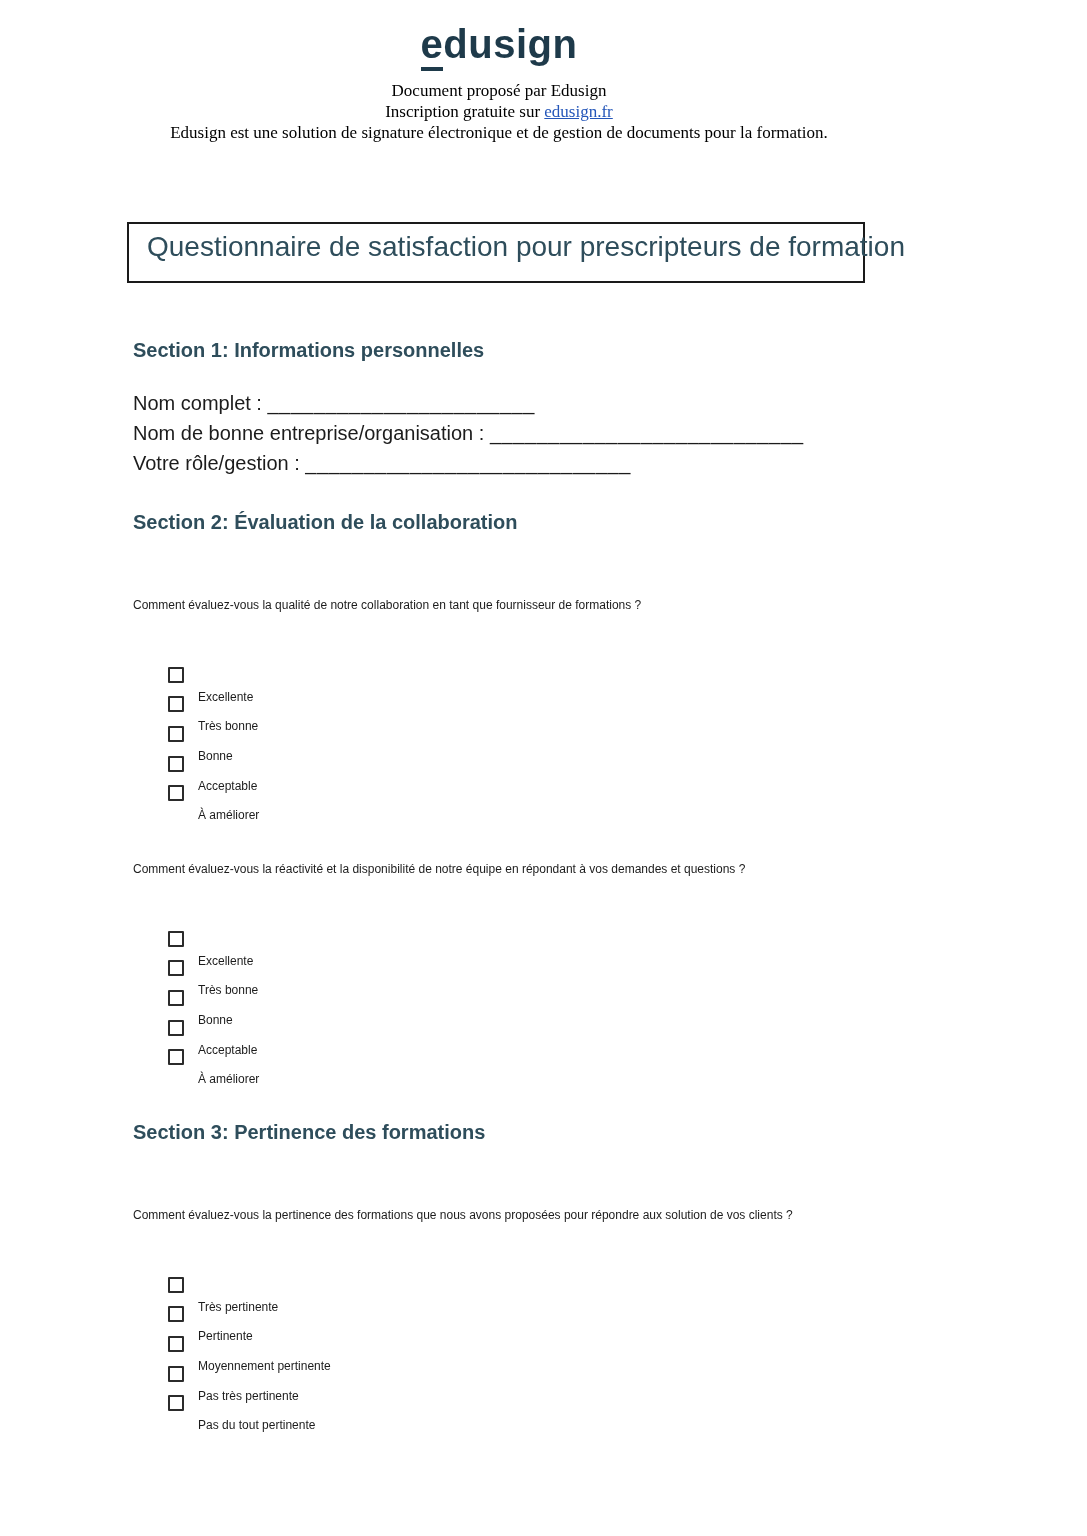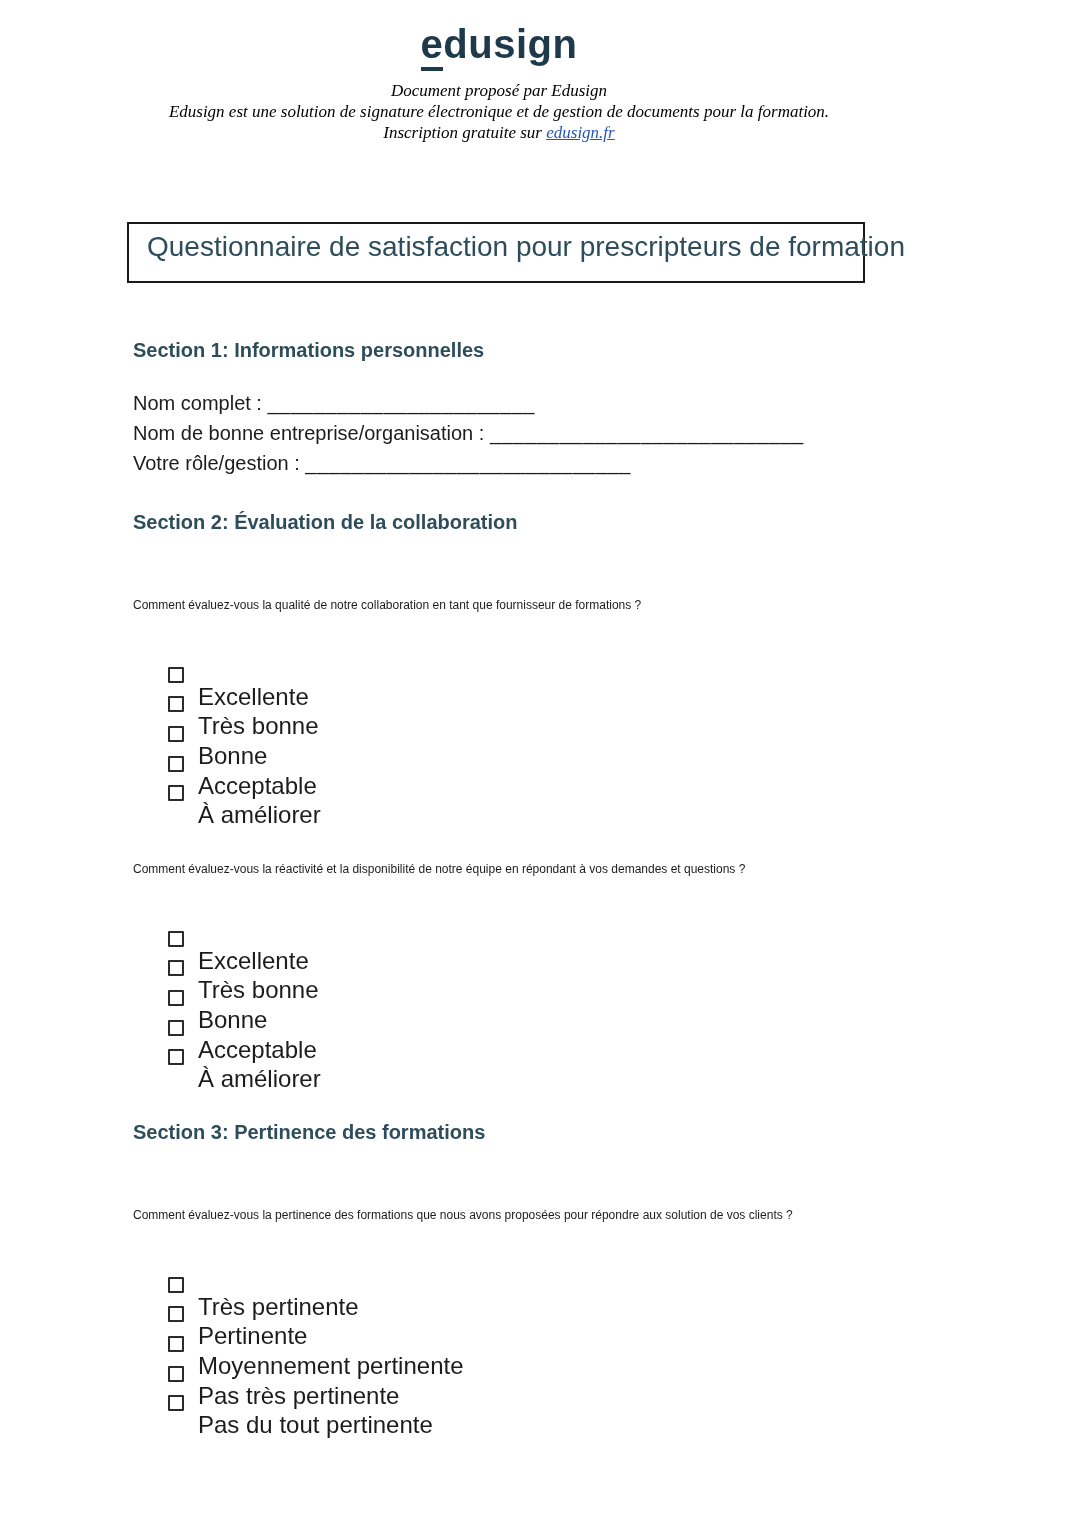--- a/index.html
+++ b/index.html
@@ -39,21 +39,20 @@
     padding-bottom:1px;
   }
   .intro{
     margin-top:13px;
     text-align:center;
     font-family:"Liberation Serif", serif;
     font-size:17px;
     line-height:21px;
     color:#000000;
     margin-right:-6px;
-    font-style:italic;
   }
   .intro a{
     color:var(--link);
     text-decoration:underline;
     cursor:pointer;
   }
   
   .title-box{
     margin:79px -6px 0 -6px;
     border:2px solid var(--border);
@@ -108,38 +107,38 @@
     flex:0 0 auto;
     width:16px;
     height:16px;
     border:2px solid var(--checkbox);
     border-radius:1px;
     background:#ffffff;
     margin-right:14px;
     margin-top:-2px;
   }
   .option-label{
-    font-size:24px;
+    font-size:12px;
     color:var(--text);
     margin-top:42px;
   }
 </style>
 </head>
 <body>
 
 <div class="page">
 
   <div class="logo-wrap">
     <div class="logo"><span class="e-underlined">e</span><span>dusign</span></div>
   </div>
 
   <div class="intro">
     <div>Document proposé par Edusign</div>
+    <div><span>Inscription gratuite sur </span><a>edusign.fr</a></div>
     <div>Edusign est une solution de signature électronique et de gestion de documents pour la formation.</div>
-    <div><span>Inscription gratuite sur </span><a>edusign.fr</a></div>
   </div>
 
   <div class="title-box">
     <h1>Questionnaire de satisfaction pour prescripteurs de formation</h1>
   </div>
 
   <div class="section-heading sh-1">Section 1: Informations personnelles</div>
 
   <div class="fields">
     <div class="field-line"><span>Nom complet : </span><span class="blank">_______________________</span></div>

